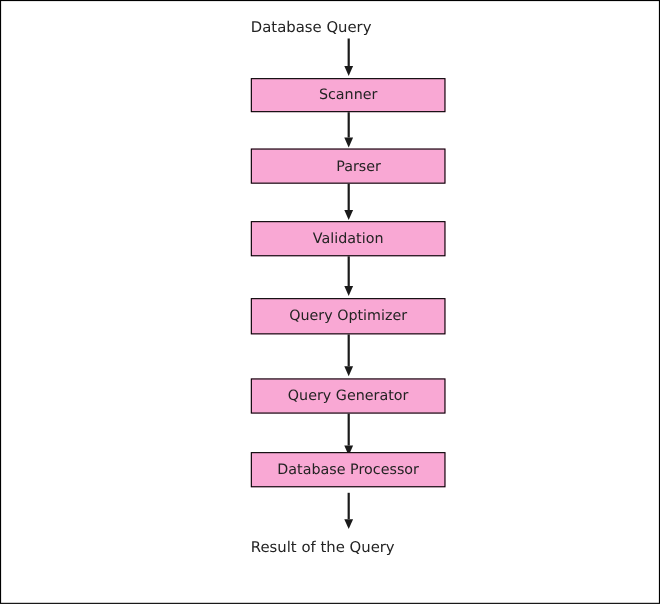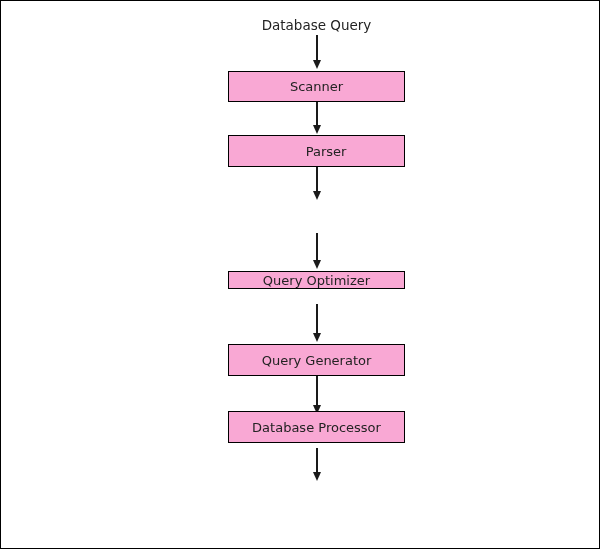--- a/index.html
+++ b/index.html
@@ -21,21 +21,21 @@
     position: absolute;
     left: 227px;
     top: 0;
     width: 177px;
     height: 100%;
   }
   .flow-label {
     position: absolute;
     left: 0;
     width: 100%;
-    text-align: center;
+    text-align: left;
     font-size: 13.5px;
     color: #232323;
     white-space: nowrap;
   }
   .flow-node {
     position: absolute;
     left: 0;
     width: 100%;
     height: 32px;
     box-sizing: border-box;
@@ -71,21 +71,21 @@
 
   
   #start-label { top: 16px; }
   #arrow-1 { top: 34px;  height: 34px; }
   #node-0  { top: 70px;  height: 31px; }
   #arrow-2 { top: 101px; height: 32px; }
   #node-1  { top: 134px; padding-left: 19px; }
   #arrow-3 { top: 166px; height: 33px; }
   #node-2  { top: 200px; }
   #arrow-4 { top: 232px; height: 36px; }
-  #node-3  { top: 270px; height: 18px; }
+  #node-3  { top: 270px; height: 33px; }
   #arrow-5 { top: 303px; height: 38px; }
   #node-4  { top: 343px; }
   #arrow-6 { top: 375px; height: 38px; }
   #node-5  { top: 410px; }
   #arrow-7 { top: 447px; height: 33px; }
   #end-label { top: 489px; }
 </style>
 </head>
 <body>
 
@@ -106,20 +106,21 @@
       <div class="head"></div>
     </div>
 
     <div id="node-1" class="flow-node">Parser</div>
 
     <div id="arrow-3" class="arrow">
       <div class="stem"></div>
       <div class="head"></div>
     </div>
 
+    <div id="node-2" class="flow-node">Validation</div>
 
     <div id="arrow-4" class="arrow">
       <div class="stem"></div>
       <div class="head"></div>
     </div>
 
     <div id="node-3" class="flow-node">Query Optimizer</div>
 
     <div id="arrow-5" class="arrow">
       <div class="stem"></div>
@@ -133,15 +134,16 @@
       <div class="head"></div>
     </div>
 
     <div id="node-5" class="flow-node">Database Processor</div>
 
     <div id="arrow-7" class="arrow">
       <div class="stem"></div>
       <div class="head"></div>
     </div>
 
+    <div id="end-label" class="flow-label">Result of the Query</div>
 
   </div>
 </div>
 
 </body></html>

